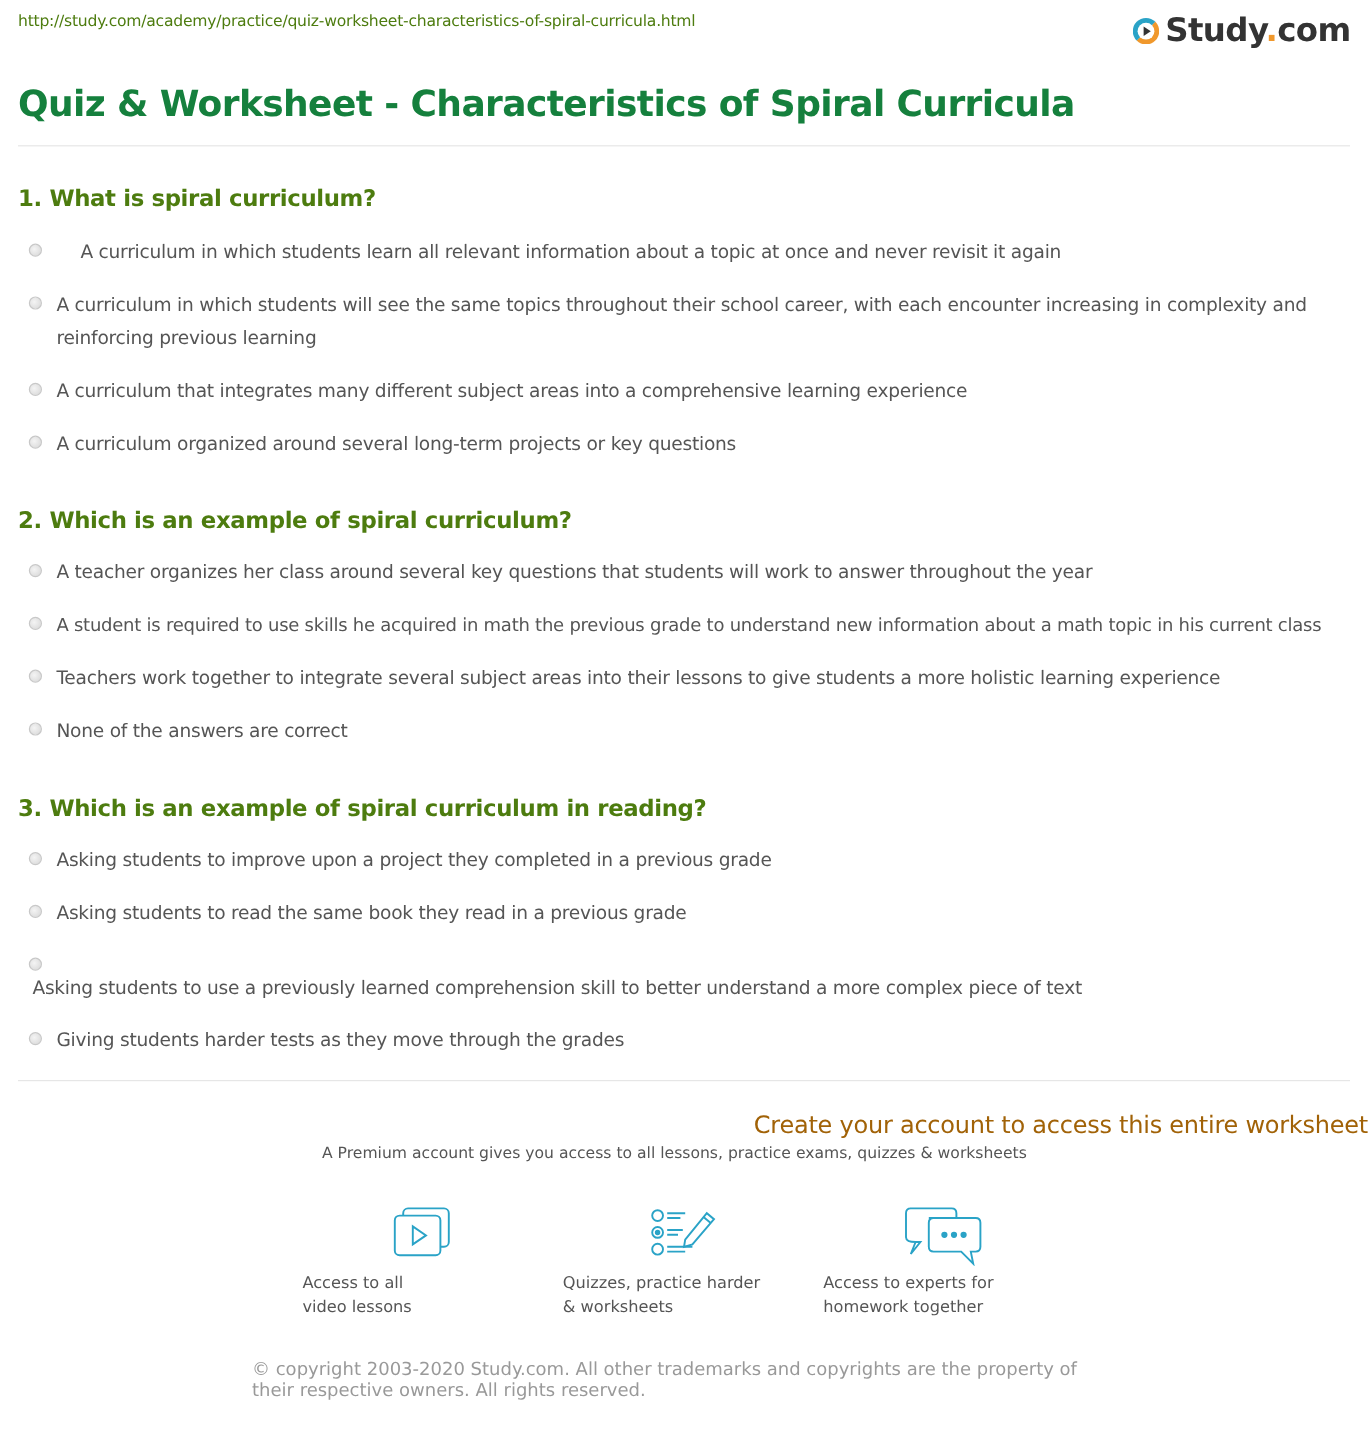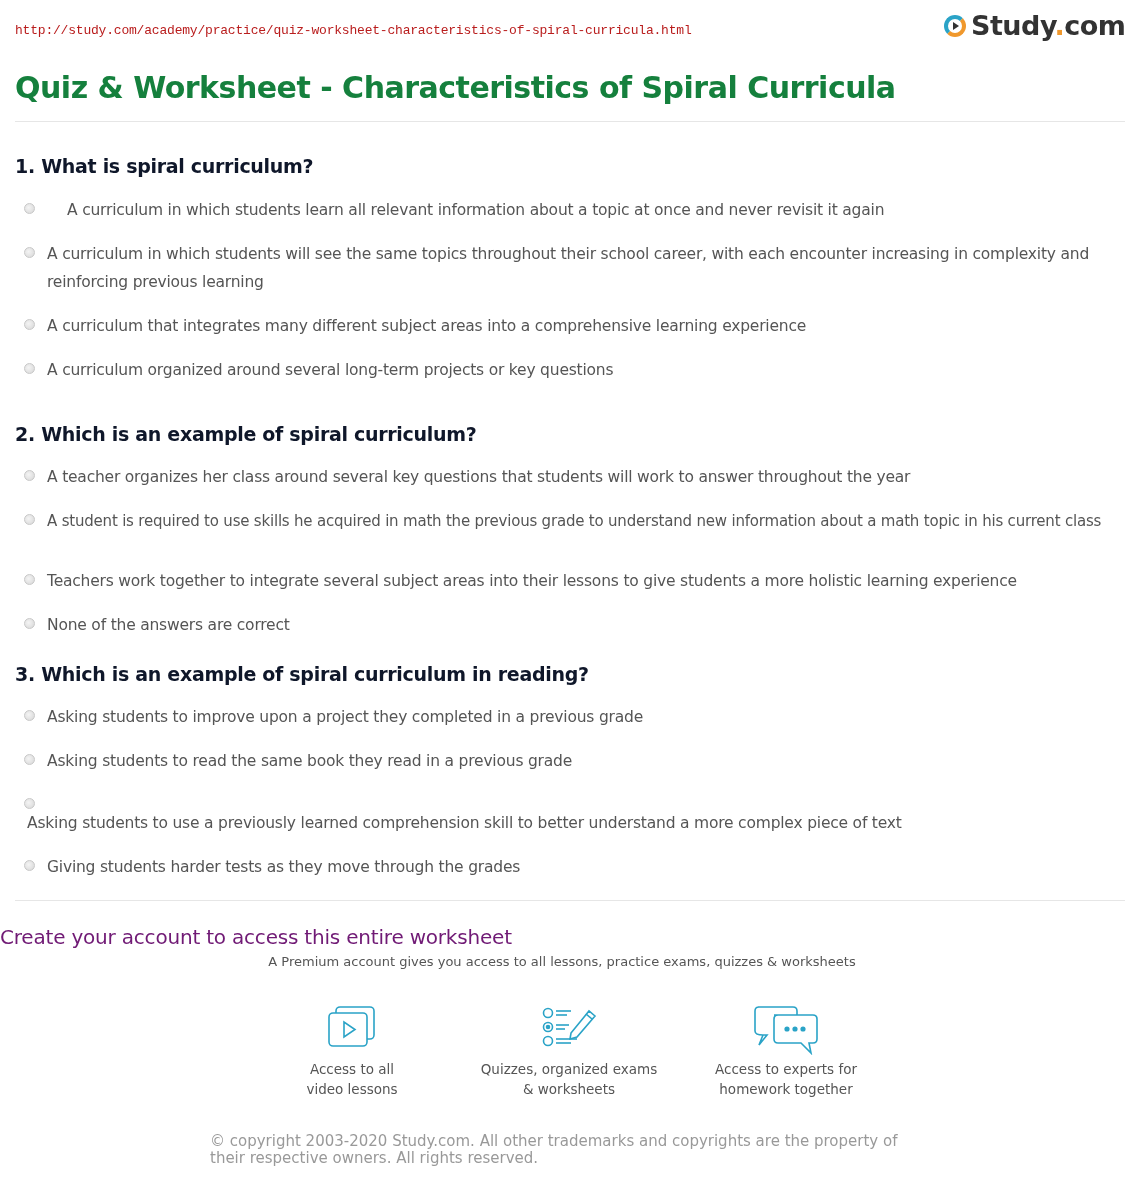--- a/index.html
+++ b/index.html
@@ -1,42 +1,42 @@
 <!DOCTYPE html>
 <html><head>
 <meta charset="utf-8">
 <style>
   * { box-sizing: border-box; margin: 0; padding: 0; }
   html, body { width: 1140px; height: 1197px; background: #ffffff; overflow: hidden; }
   body { font-family: "DejaVu Sans", sans-serif; color: #4a4a4a; position: relative; }
 
-  .url { position: absolute; left: 15px; top: 23px; font-size: 13px; color: #b91c1c; letter-spacing: -0.2px; font-family: Liberation Mono, monospace; }
+  .url { position: absolute; left: 15px; top: 11px; font-size: 13px; color: #4d7c0f; letter-spacing: -0.2px; }
 
   .logo { position: absolute; left: 944px; top: 10px; display: flex; align-items: center; }
   .logo-mark { width: 22px; height: 22px; border-radius: 50%; border: 4px solid #2aa3c7; border-right-color: #f0982c; border-bottom-color: #f0982c; position: relative; margin-right: 5px; }
   .logo-mark::after { content: ""; position: absolute; left: 5px; top: 3px; width: 0; height: 0; border-left: 6px solid #333; border-top: 4px solid transparent; border-bottom: 4px solid transparent; }
   .logo-text { font-size: 27px; font-weight: bold; color: #333; letter-spacing: -0.5px; }
   .logo-dot { color: #f0982c; }
 
   h1.page-title { position: absolute; left: 15px; top: 70px; font-size: 30px; font-weight: bold; color: #15803d; letter-spacing: -0.5px; }
   .rule-top { position: absolute; left: 15px; right: 15px; top: 121px; height: 1px; background: #e6e6e6; }
 
   .question { position: absolute; left: 15px; right: 10px; }
-  .q-title { font-size: 19px; font-weight: bold; color: #0f172a; letter-spacing: -0.3px; }
+  .q-title { font-size: 19px; font-weight: bold; color: #4d7c0f; letter-spacing: -0.3px; }
   .option { display: flex; align-items: flex-start; margin-top: 0; }
   .radio { width: 11px; height: 11px; border-radius: 50%; border: 1px solid #c8c8c8; background: radial-gradient(circle at 40% 40%, #f4f4f4, #d6d6d6); margin: 7px 0 0 9px; flex-shrink: 0; }
   .opt-text { font-size: 15.5px; color: #555; line-height: 28px; margin-left: 12px; letter-spacing: -0.2px; }
 
   .rule-bottom { position: absolute; left: 15px; right: 15px; top: 900px; height: 1px; background: #e6e6e6; }
 
-  .cta-title { position: absolute; left: 0; right: 0; top: 925px; text-align: left; font-size: 20px; color: #701a75; font-weight: normal; letter-spacing: -0.2px; }
+  .cta-title { position: absolute; left: 0; right: 0; top: 925px; text-align: right; font-size: 20px; color: #a16207; font-weight: normal; letter-spacing: -0.2px; }
   .cta-sub { position: absolute; left: 0; right: 16px; top: 954px; text-align: center; font-size: 13px; color: #555; }
 
   .features { position: absolute; top: 1005px; left: 0; right: 0; }
-  .feature { position: absolute; width: 200px; text-align: center; }
+  .feature { position: absolute; width: 200px; text-align: left; }
   .feature svg { display: block; margin: 0 auto; }
   .feature-label { font-size: 13.5px; color: #555; line-height: 20px; margin-top: 10px; }
 
   .copyright { position: absolute; left: 210px; width: 720px; top: 1133px; font-size: 15px; color: #999; line-height: 17px; }
 </style>
 </head>
 <body>
 
 <div class="url">http://study.com/academy/practice/quiz-worksheet-characteristics-of-spiral-curricula.html</div>
 
@@ -71,21 +71,21 @@
 <div class="question" style="top:423px;">
   <div class="q-title">2. Which is an example of spiral curriculum?</div>
   <div class="option" style="margin-top:18px;">
     <span class="radio"></span>
     <span class="opt-text">A teacher organizes her class around several key questions that students will work to answer throughout the year</span>
   </div>
   <div class="option" style="margin-top:16px;">
     <span class="radio"></span>
     <span class="opt-text" style="white-space:nowrap;font-size:15px;">A student is required to use skills he acquired in math the previous grade to understand new information about a math topic in his current class</span>
   </div>
-  <div class="option" style="margin-top:32px;">
+  <div class="option" style="margin-top:16px;">
     <span class="radio"></span>
     <span class="opt-text">Teachers work together to integrate several subject areas into their lessons to give students a more holistic learning experience</span>
   </div>
   <div class="option" style="margin-top:16px;">
     <span class="radio"></span>
     <span class="opt-text">None of the answers are correct</span>
   </div>
 </div>
 
 <div class="question" style="top:663px;">
@@ -130,21 +130,21 @@
       <circle cx="7" cy="36" r="4.5"></circle>
       <line x1="15" y1="6" x2="30" y2="6"></line>
         <line x1="15" y1="10" x2="26" y2="10"></line>
       <line x1="15" y1="20" x2="28" y2="20"></line>
         <line x1="15" y1="24" x2="24" y2="24"></line>
       <line x1="15" y1="34" x2="36" y2="34"></line>
         <line x1="15" y1="38" x2="30" y2="38"></line>
       <path d="M30 28 L48 6 L54 11 L36 32 L29 34 Z"></path>
       <line x1="45" y1="9" x2="51" y2="14"></line>
     </svg>
-    <div class="feature-label"><span>Quizzes, organized exams</span><br><span>&amp; worksheets</span></div>
+    <div class="feature-label"><span>Quizzes, practice harder</span><br><span>&amp; worksheets</span></div>
   </div>
   <div class="feature" style="left:686px;">
     <svg width="66" height="50" viewBox="0 0 66 50" fill="none" stroke="#2aa3c7" stroke-width="1.6">
       <path d="M5 2 H40 Q44 2 44 6 V10 M10 30 L6 40 L14 30 H10 Q2 30 2 26 V6 Q2 2 6 2"></path>
       <path d="M21 10 H60 Q64 10 64 14 V34 Q64 38 60 38 H56 L58 48 L48 38 H25 Q21 38 21 34 V14 Q21 10 25 10 Z" fill="#fff"></path>
       <circle cx="34" cy="24" r="1.8" fill="#2aa3c7"></circle>
       <circle cx="42" cy="24" r="1.8" fill="#2aa3c7"></circle>
       <circle cx="50" cy="24" r="1.8" fill="#2aa3c7"></circle>
     </svg>
     <div class="feature-label" style="margin-top:4px;"><span>Access to experts for</span><br><span>homework together</span></div>

